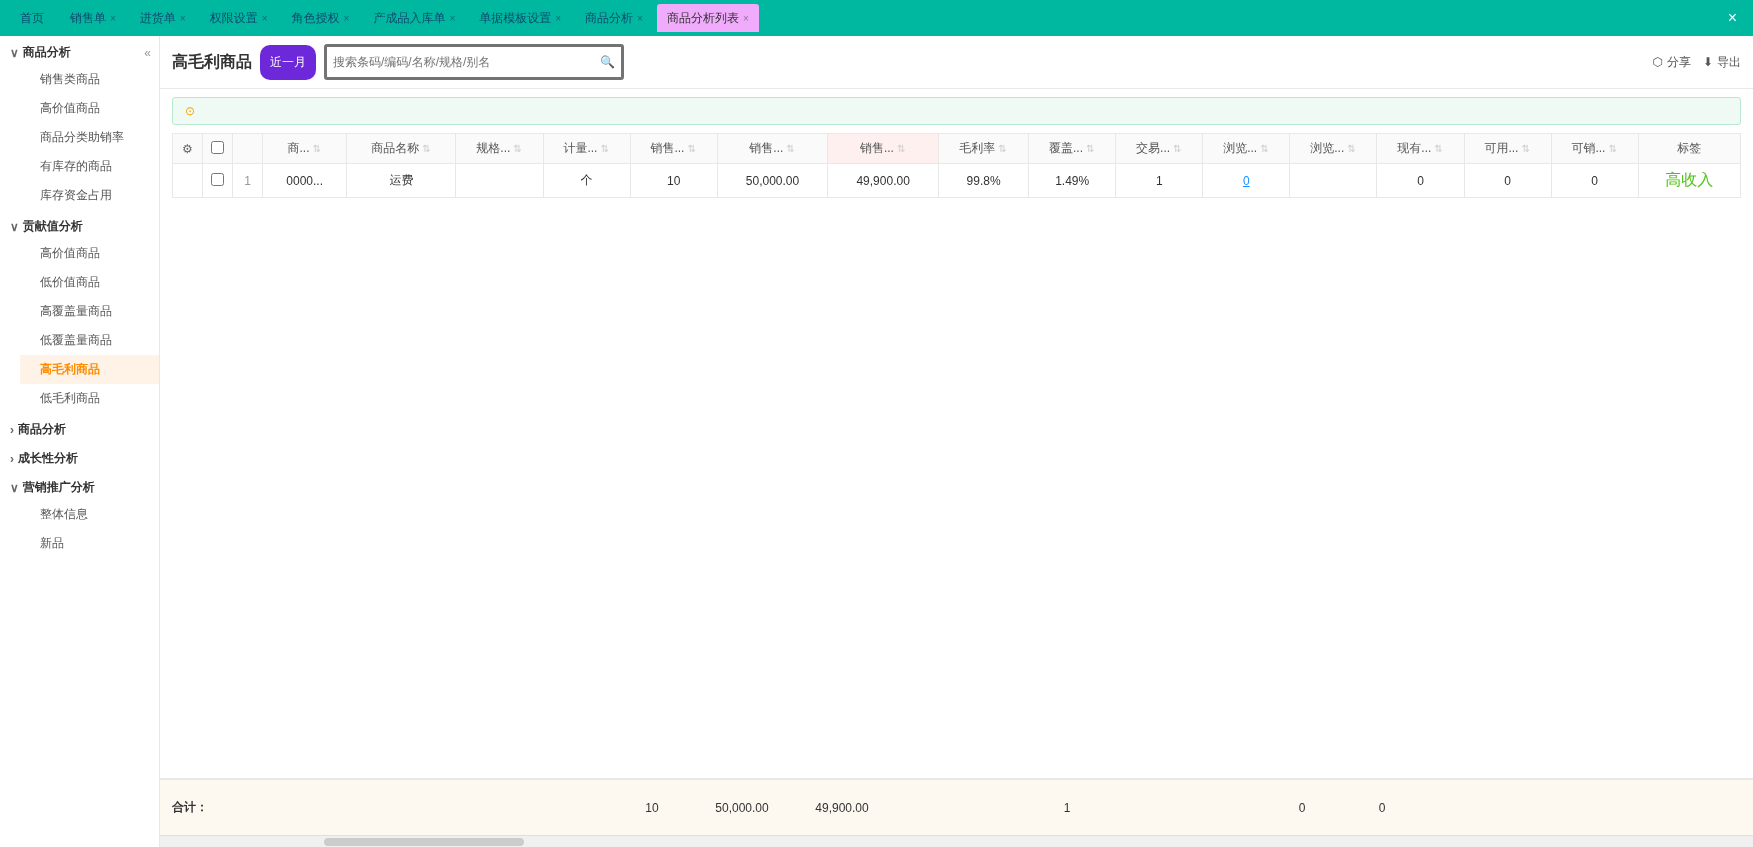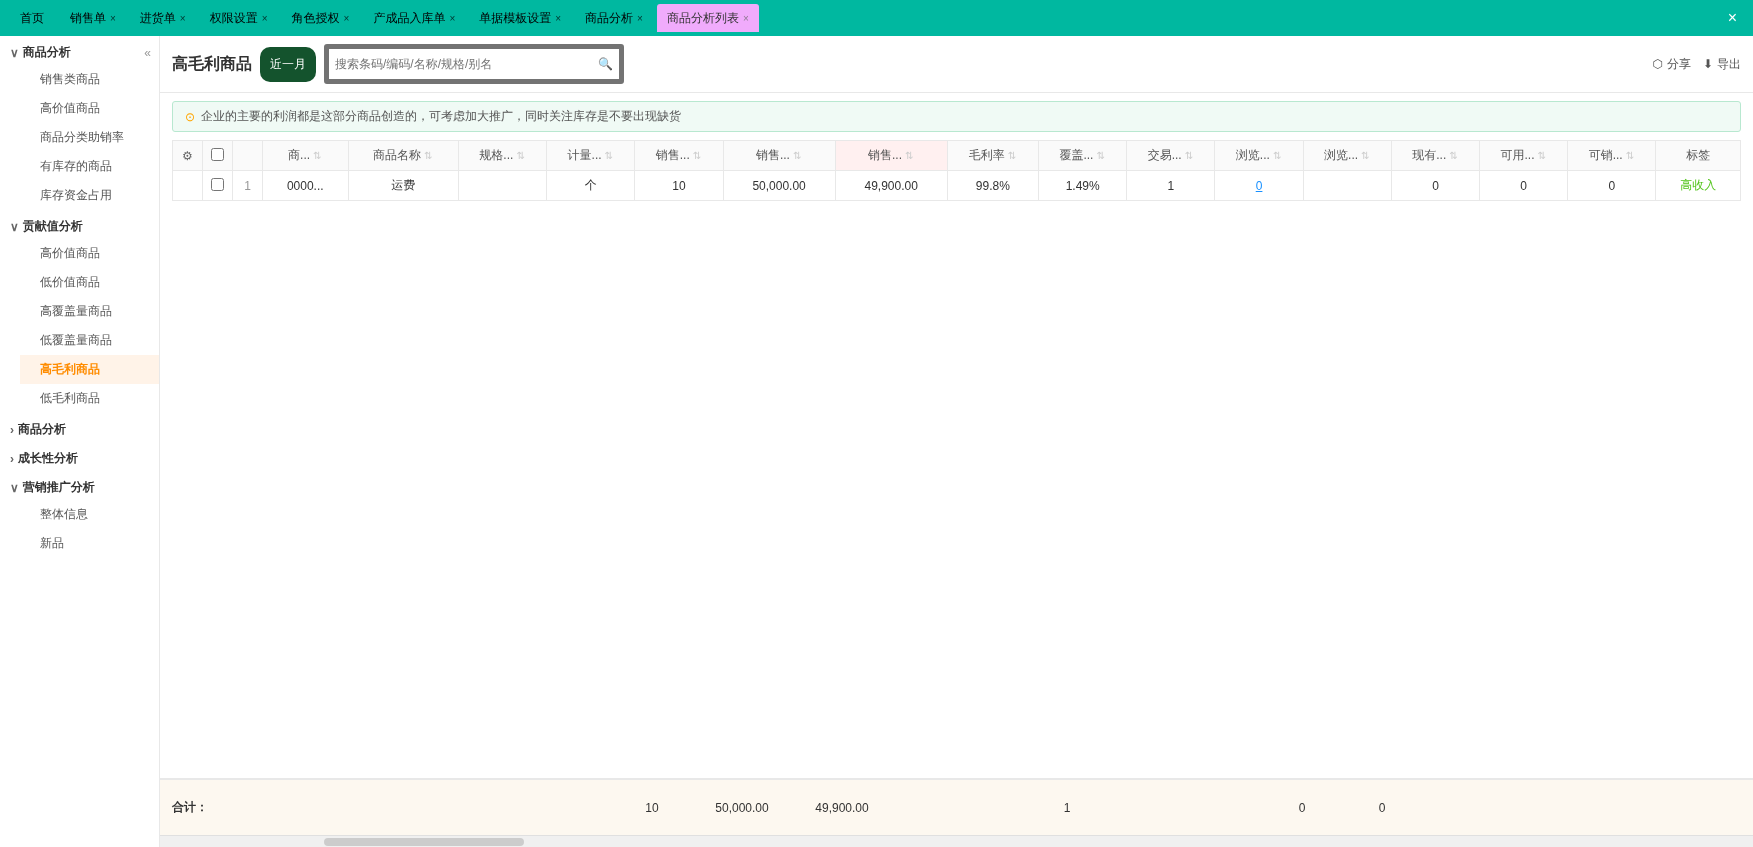--- a/index.html
+++ b/index.html
@@ -16,21 +16,21 @@
       gap: 4px;
     }
     .nav-tab {
       display: flex;
       align-items: center;
       padding: 0 10px;
       height: 28px;
       border-radius: 3px 3px 0 0;
       cursor: pointer;
       white-space: nowrap;
-      color: #000000;
+      color: #0c4a6e;
       font-size: 12px;
       gap: 4px;
     }
     .nav-tab.active { background: #f0abfc; color: #333; border-radius: 3px 3px 0 0; }
     .nav-tab .close-icon { font-size: 10px; color: inherit; opacity: 0.7; cursor: pointer; }
     .nav-tab.active .close-icon { color: #666; }
     .nav-home { padding: 0 12px; font-size: 13px; }
     .nav-right-close {
       margin-left: auto;
       color: white;
@@ -105,32 +105,32 @@
       border-bottom: 1px solid #e8e8e8;
       gap: 8px;
       background: white;
     }
     .page-title {
       font-size: 16px;
       font-weight: bold;
       color: #333;
     }
     .filter-btn {
-      background: #14532d;
+      background: #6d28d9;
       color: white;
       border: none;
       border-radius: 10px;
       padding: 9px 10px;
       cursor: pointer;
       font-size: 12px;
     }
     .search-box {
       display: flex;
       align-items: flex-start;
-      border: 5px solid #737373;
+      border: 3px solid #737373;
       border-radius: 3px;
       padding: 8px 6px;
       flex: 1;
       max-width: 300px;
     }
     .search-box input {
       border: none;
       outline: none;
       font-size: 12px;
       width: 100%;
@@ -199,21 +199,21 @@
     }
     tbody tr td {
       border: 1px solid #e8e8e8;
       padding: 6px 8px;
       text-align: center;
       color: #333;
       font-size: 12px;
     }
     .tag-high-income {
       color: #52c41a;
-      font-size: 12px;
+      font-size: 16px;
     }
     .col-link { color: #1890ff; text-decoration: underline; cursor: pointer; }
 
     
     .footer-total {
       display: flex;
       align-items: center;
       border-top: 2px solid #e8e8e8;
       background: #fdf8f0;
       padding: 19px 12px;
@@ -397,21 +397,20 @@
         </div>
         <div class="action-btn">
           <span>⬇</span>
           <span>导出</span>
         </div>
       </div>
     </div>
 
     <div class="info-banner">
       <span class="info-icon">⊙</span>
-      <span>企业的主要的利润都是这部分商品创造的，可考虑加大推广，同时关注库存是不要出现缺货</span>
     </div>
 
     <div class="table-container">
       <table>
         <thead>
           <tr>
             <th class="col-settings">
               <span>⚙</span>
             </th>
             <th class="checkbox-cell">

